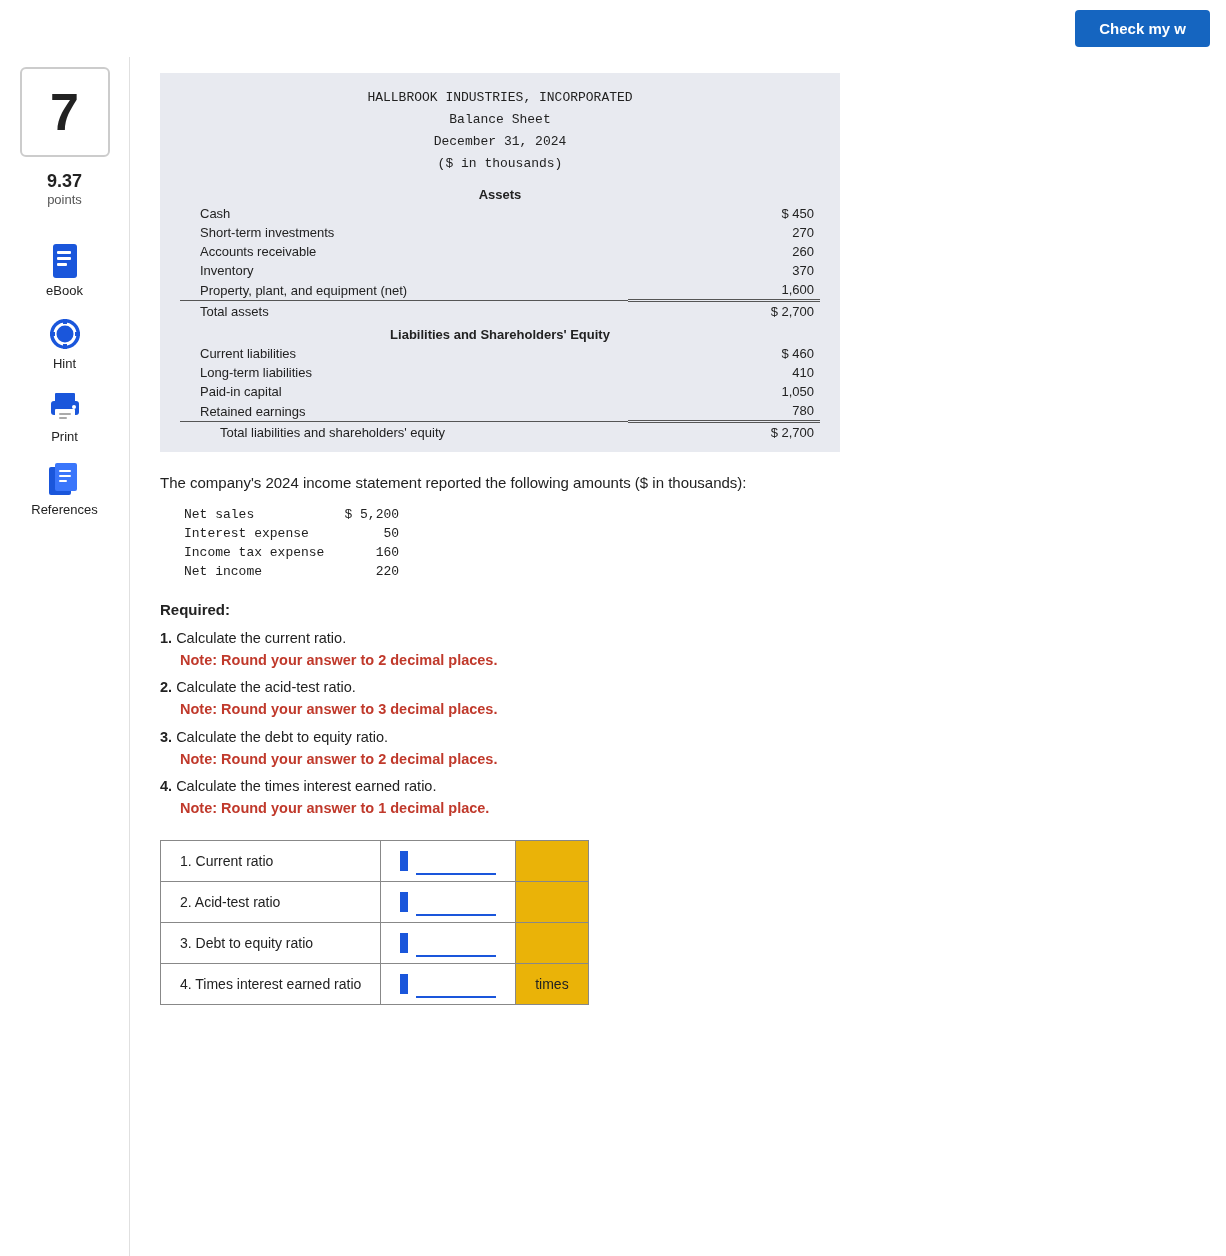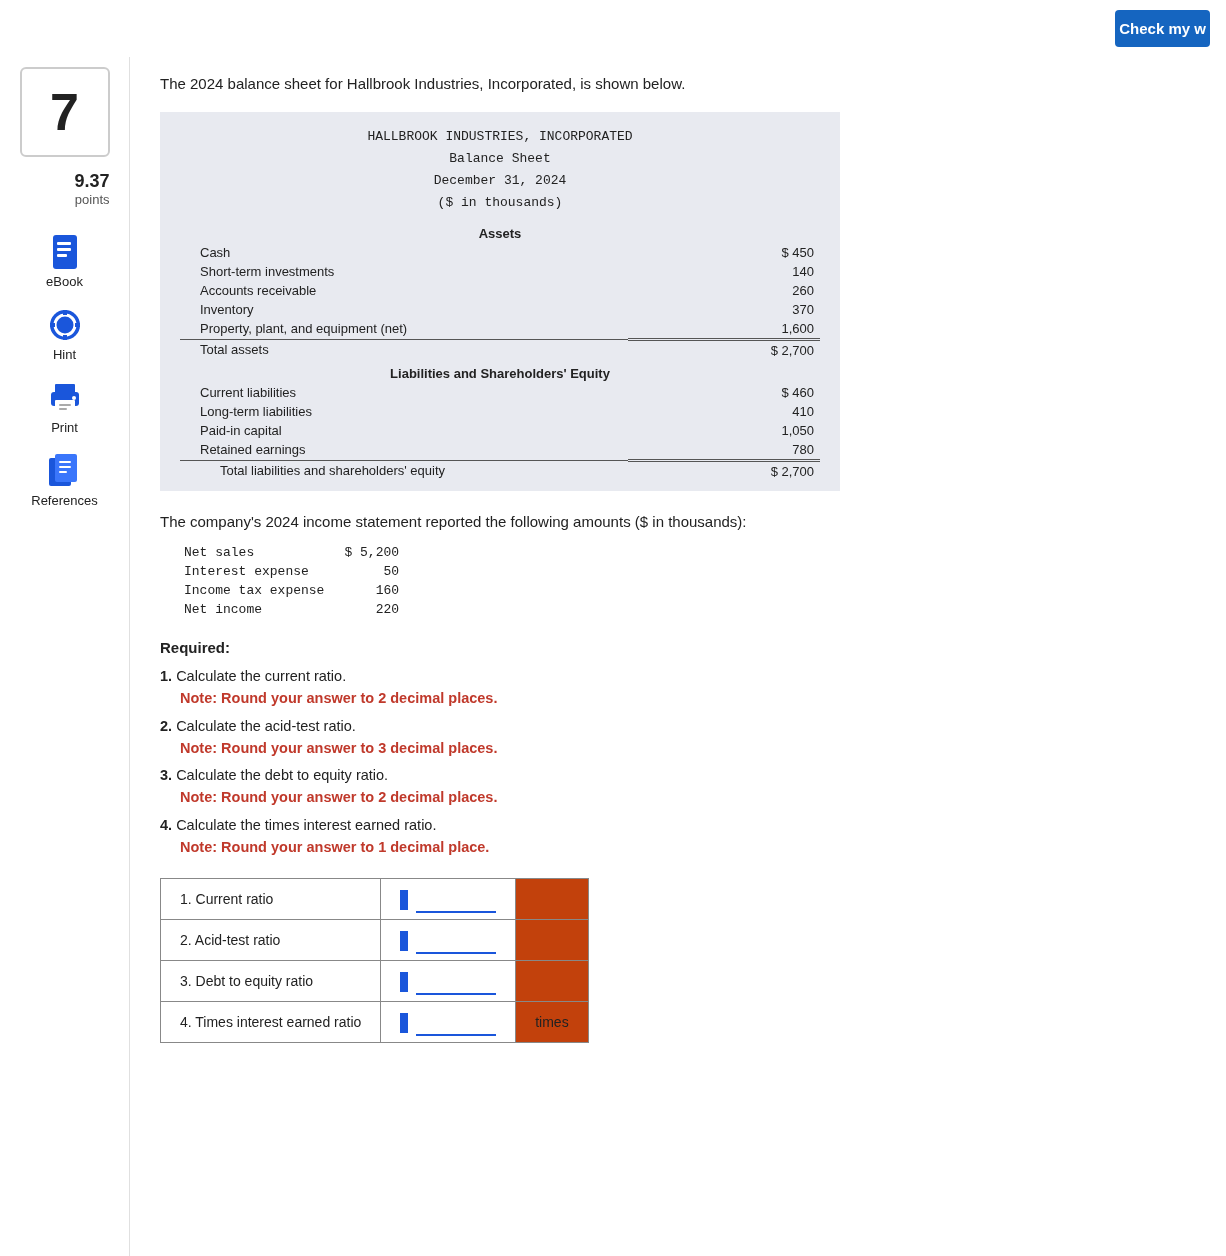--- a/index.html
+++ b/index.html
@@ -16,21 +16,21 @@
     .top-bar {
       display: flex;
       justify-content: flex-end;
       padding: 10px 16px;
       background: #fff;
     }
     .check-my-btn {
       background: #1565c0;
       color: #fff;
       border: none;
-      padding: 10px 4px;
+      padding: 10px 24px;
       font-size: 15px;
       font-weight: bold;
       border-radius: 4px;
       cursor: pointer;
     }
 
     
     .main-layout {
       display: flex;
       width: 100%;
@@ -55,23 +55,23 @@
       height: 90px;
       display: flex;
       align-items: center;
       justify-content: center;
       font-size: 52px;
       font-weight: bold;
       margin-bottom: 14px;
     }
 
     .points-section {
-      text-align: right;
+      text-align: center;
       width: 90px;
-      margin-bottom: 27px;
+      margin-bottom: 36px;
     }
     .points-value {
       font-size: 18px;
       font-weight: bold;
       color: #222;
     }
     .points-label {
       font-size: 13px;
       color: #555;
     }
@@ -232,21 +232,21 @@
     .answer-input-field {
       width: 80px;
       height: 28px;
       border: none;
       border-bottom: 2px solid #1a56db;
       outline: none;
       font-size: 14px;
       background: transparent;
     }
     .answer-table .suffix-cell {
-      background: #c2410c;
+      background: #eab308;
       min-width: 60px;
     }
     .blue-marker {
       display: inline-block;
       width: 8px;
       height: 20px;
       background: #1a56db;
       vertical-align: middle;
       margin-right: 4px;
     }
@@ -322,42 +322,41 @@
           <rect x="10" y="17" width="8" height="2" rx="1" fill="#fff"></rect>
         </svg>
       </div>
       <span class="sidebar-item-label">References</span>
     </div>
 
   </div>
 
   <div class="content">
 
-    <p class="intro-text">The 2024 balance sheet for Hallbrook Industries, Incorporated, is shown below.</p>
 
     <div class="balance-sheet-container">
       <div class="bs-header">
         <div>HALLBROOK INDUSTRIES, INCORPORATED</div>
         <div>Balance Sheet</div>
         <div>December 31, 2024</div>
         <div>($ in thousands)</div>
       </div>
 
       <table class="bs-table">
         <tbody>
           <tr>
             <td class="label-col bs-section-header" colspan="2">Assets</td>
           </tr>
           <tr>
             <td class="label-col bs-indent">Cash</td>
             <td class="value-col">$ 450</td>
           </tr>
           <tr>
             <td class="label-col bs-indent">Short-term investments</td>
-            <td class="value-col">140</td>
+            <td class="value-col">270</td>
           </tr>
           <tr>
             <td class="label-col bs-indent">Accounts receivable</td>
             <td class="value-col">260</td>
           </tr>
           <tr>
             <td class="label-col bs-indent">Inventory</td>
             <td class="value-col">370</td>
           </tr>
           <tr>

